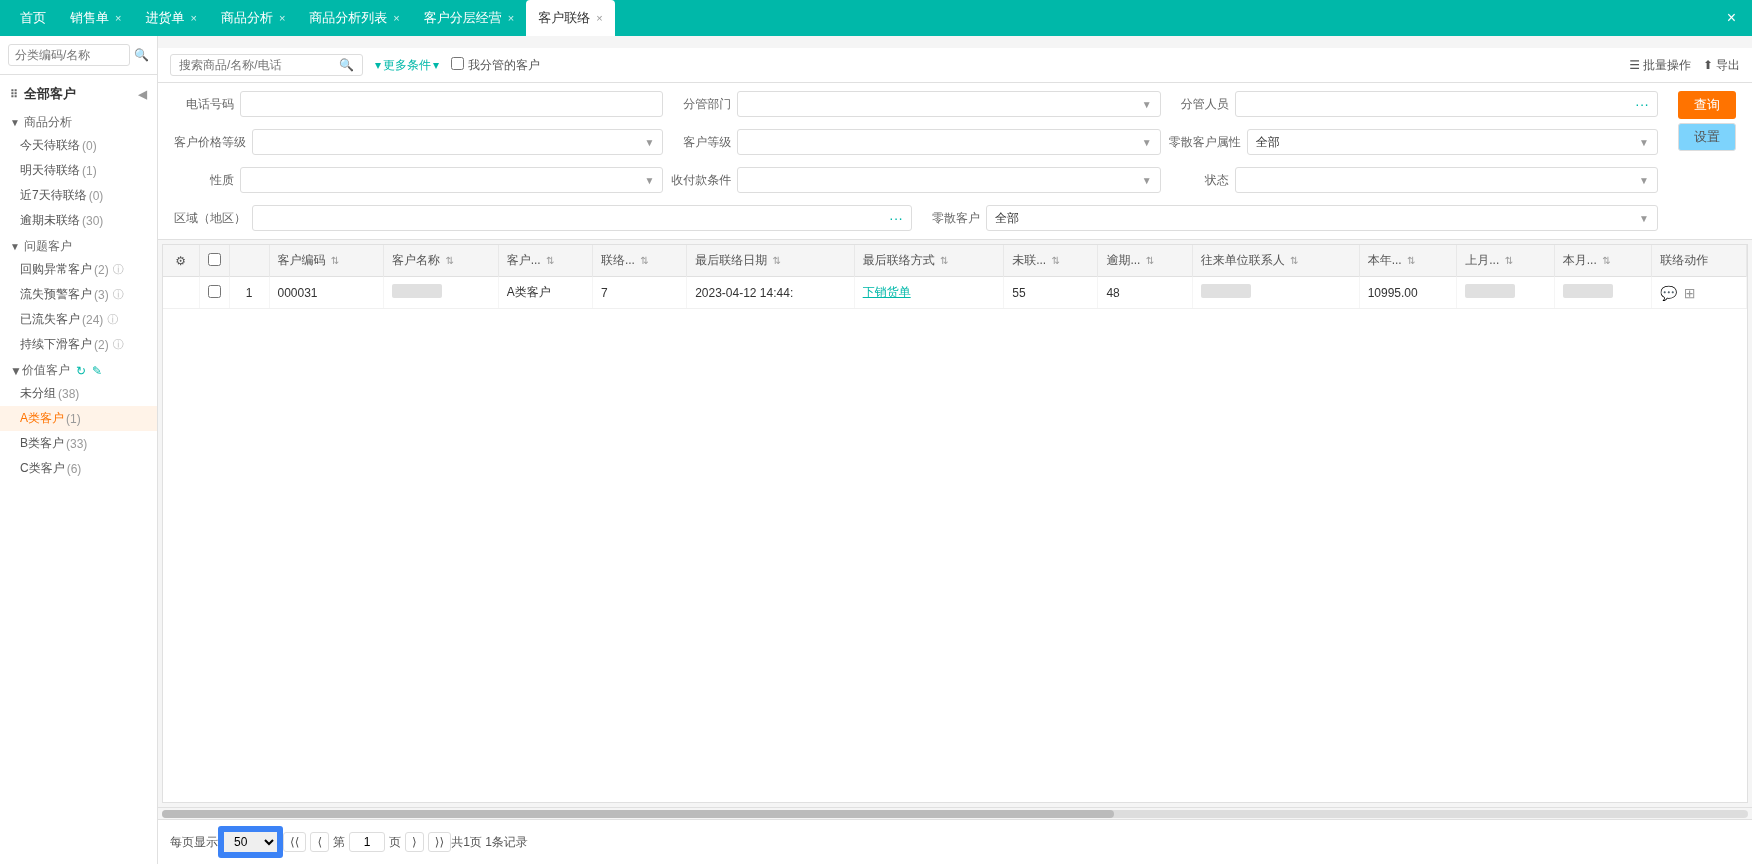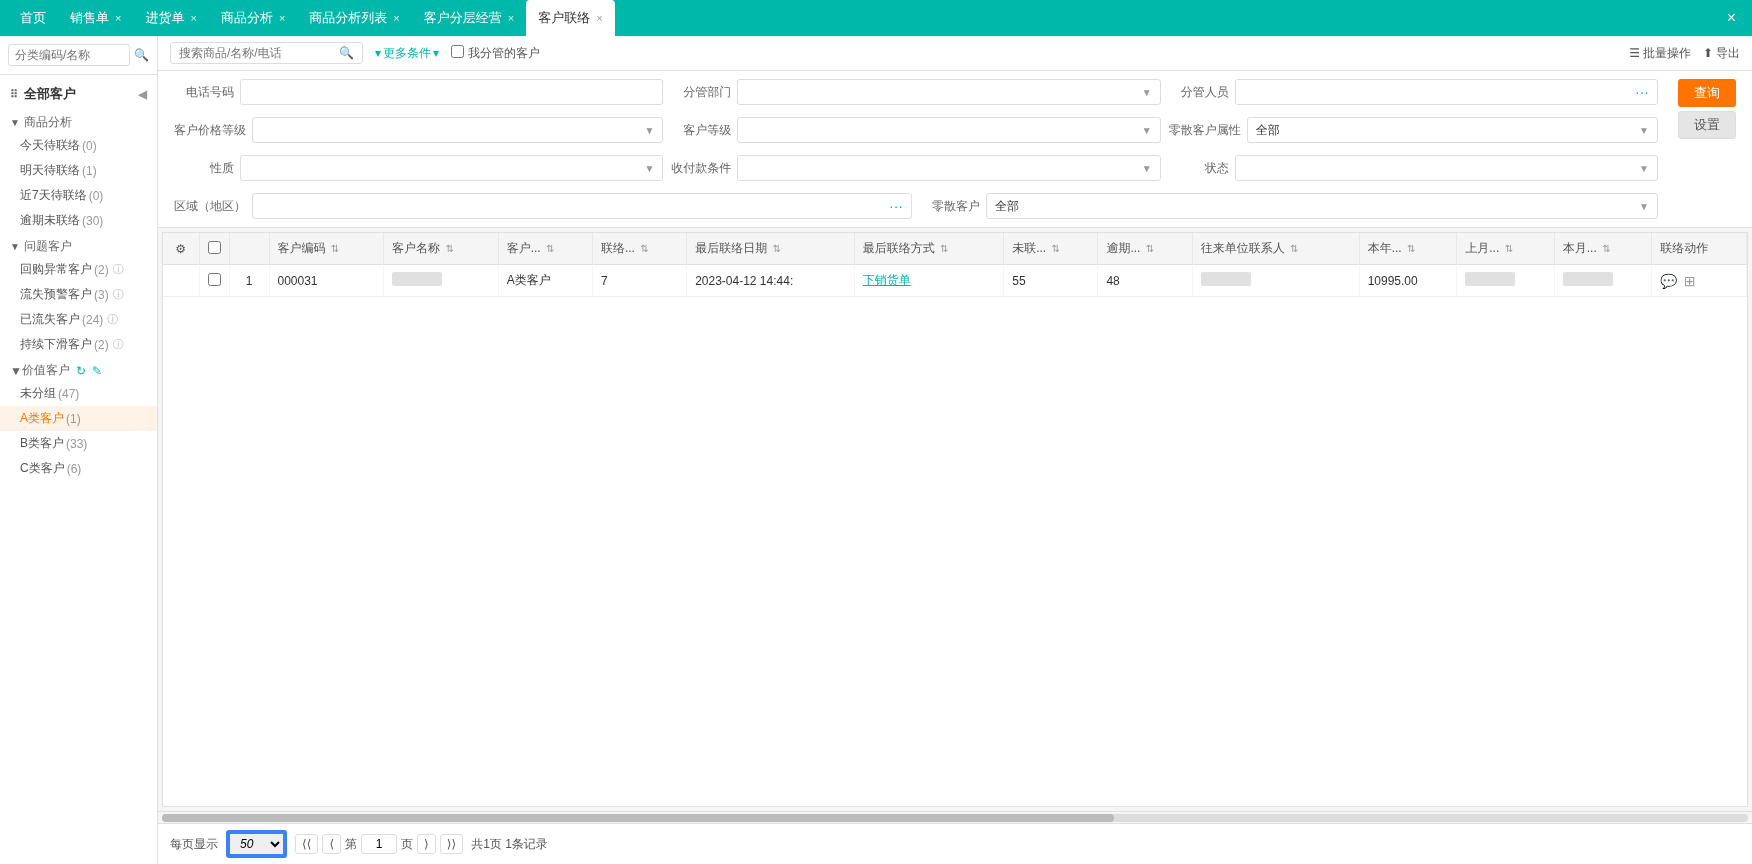--- a/index.html
+++ b/index.html
@@ -158,20 +158,21 @@
     }
 
     
     .filter-bar {
       background: #fff;
       padding: 6px 12px;
       border-bottom: 1px solid #e0e0e0;
       display: flex;
       align-items: center;
       gap: 12px;
+      margin-top: 12px;
     }
     .filter-search {
       display: flex;
       align-items: center;
       border: 1px solid #ddd;
       border-radius: 3px;
       padding: 3px 8px;
       background: #fff;
     }
     .filter-search input {
@@ -301,21 +302,21 @@
       background: #ff7300;
       color: #fff;
       border: none;
       border-radius: 3px;
       padding: 4px 16px;
       font-size: 13px;
       cursor: pointer;
       height: 28px;
     }
     .btn-settings {
-      background: #e5e5e5;
+      background: #7dd3fc;
       color: #555;
       border: 1px solid #ddd;
       border-radius: 3px;
       padding: 4px 12px;
       font-size: 13px;
       cursor: pointer;
       height: 28px;
     }
     .query-btns {
       display: flex;
@@ -364,31 +365,29 @@
     .action-icons { display: flex; gap: 6px; align-items: center; }
     .action-icon-btn { color: #999; cursor: pointer; font-size: 14px; }
 
     
     .table-footer {
       background: #fff;
       border-top: 1px solid #e0e0e0;
       padding: 6px 12px;
       display: flex;
       align-items: center;
-      gap: 8px;
       font-size: 12px;
       color: #555;
     }
     .page-size-select {
-      border: 4px solid #3b82f6;
+      border: 6px solid #3b82f6;
       border-radius: 3px;
       padding: 2px 6px;
       font-size: 12px;
       outline: none;
-      font-style: italic;
     }
     .page-nav {
       display: flex;
       align-items: center;
       gap: 4px;
     }
     .page-nav button {
       border: 1px solid #ddd;
       background: #fff;
       border-radius: 3px;
@@ -535,21 +534,21 @@
       </div>
 
       <div class="sidebar-section-actions">
         <span class="arrow">▼</span>
         <span>价值客户</span>
         <span class="action-icon">↻</span>
         <span class="action-icon">✎</span>
       </div>
       <div class="sidebar-item">
         <span>未分组</span>
-        <span class="count">(47)</span>
+        <span class="count">(38)</span>
       </div>
       <div class="sidebar-item active">
         <span>A类客户</span>
         <span class="count">(1)</span>
       </div>
       <div class="sidebar-item">
         <span>B类客户</span>
         <span class="count">(33)</span>
       </div>
       <div class="sidebar-item">

